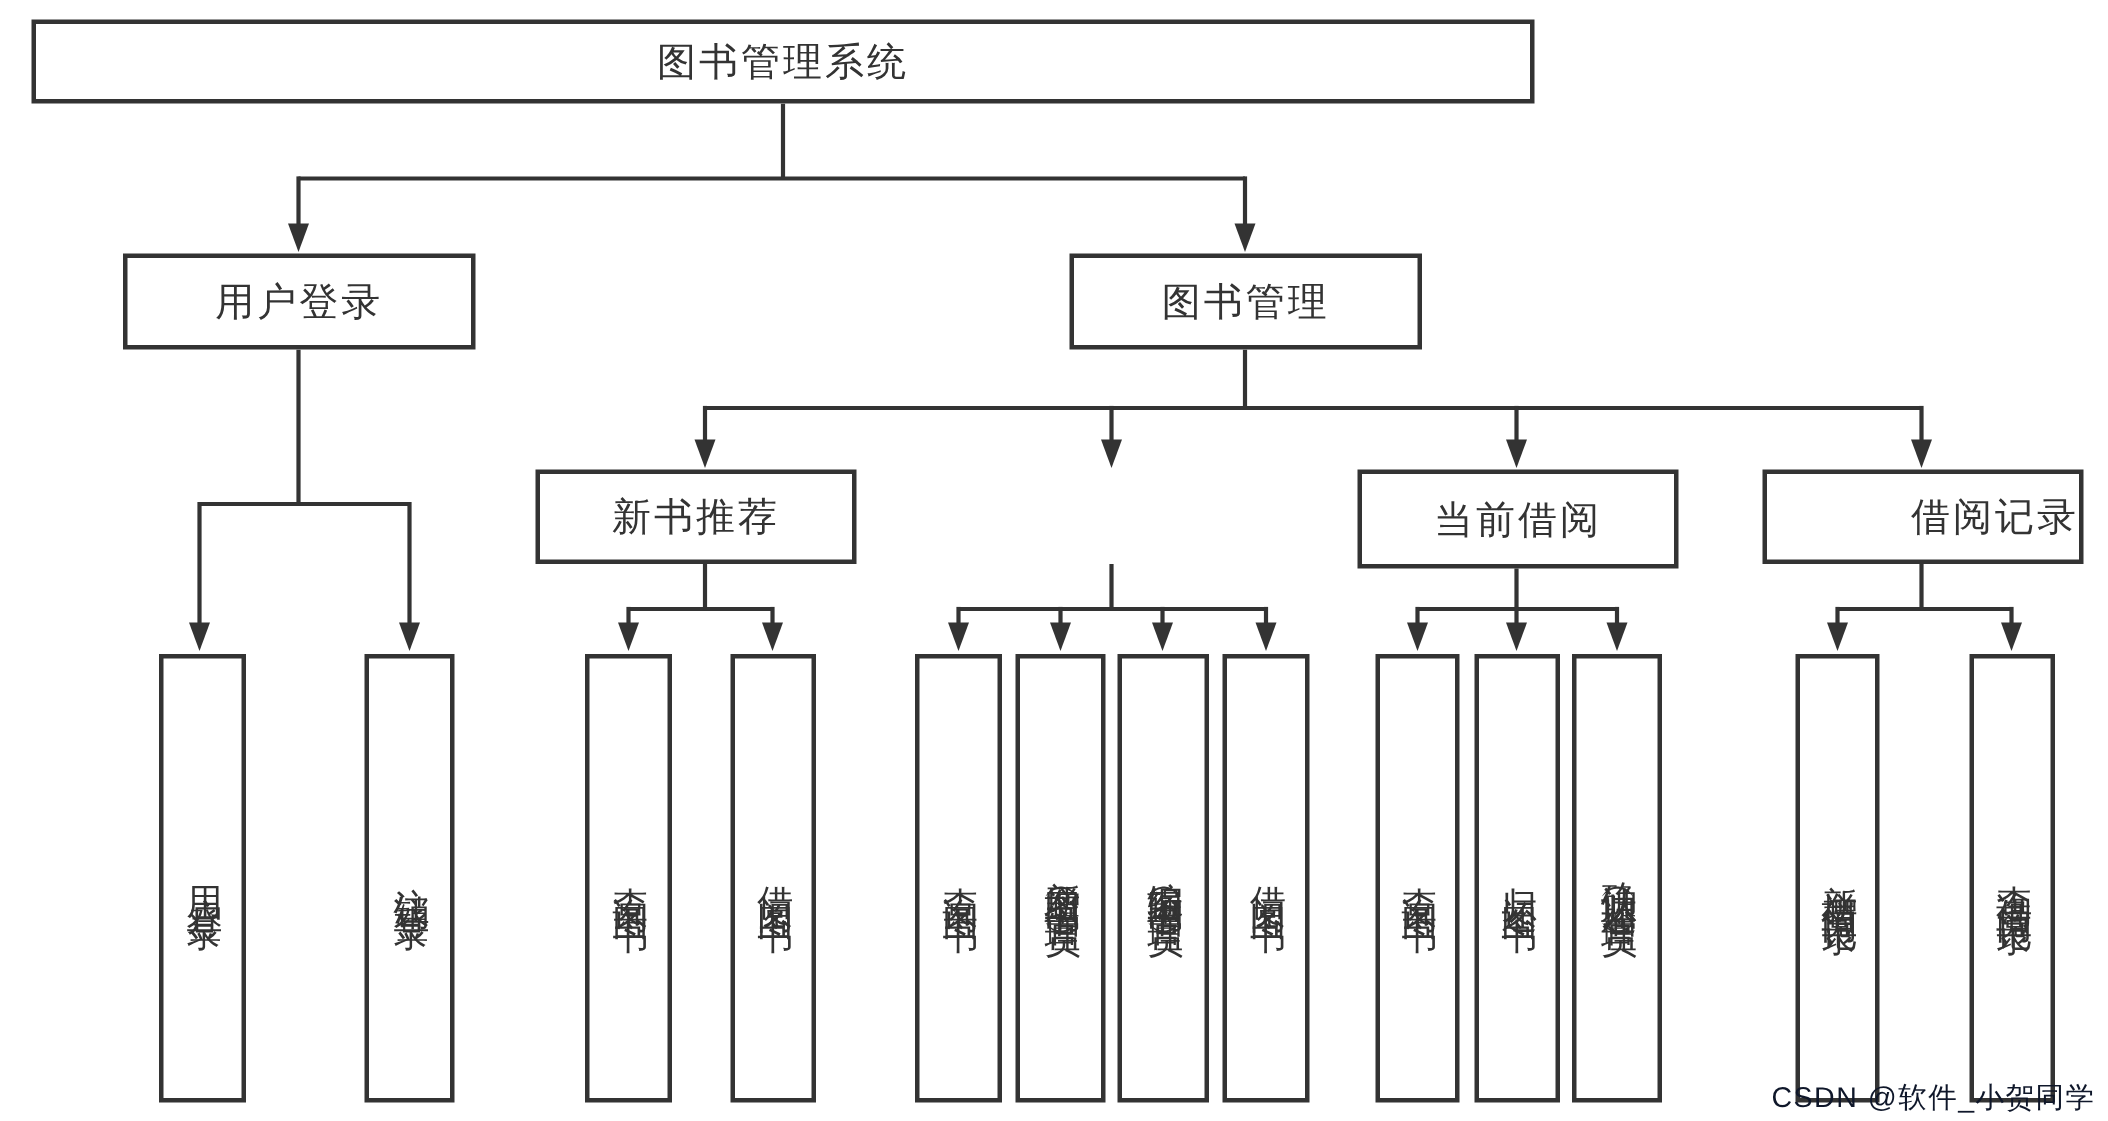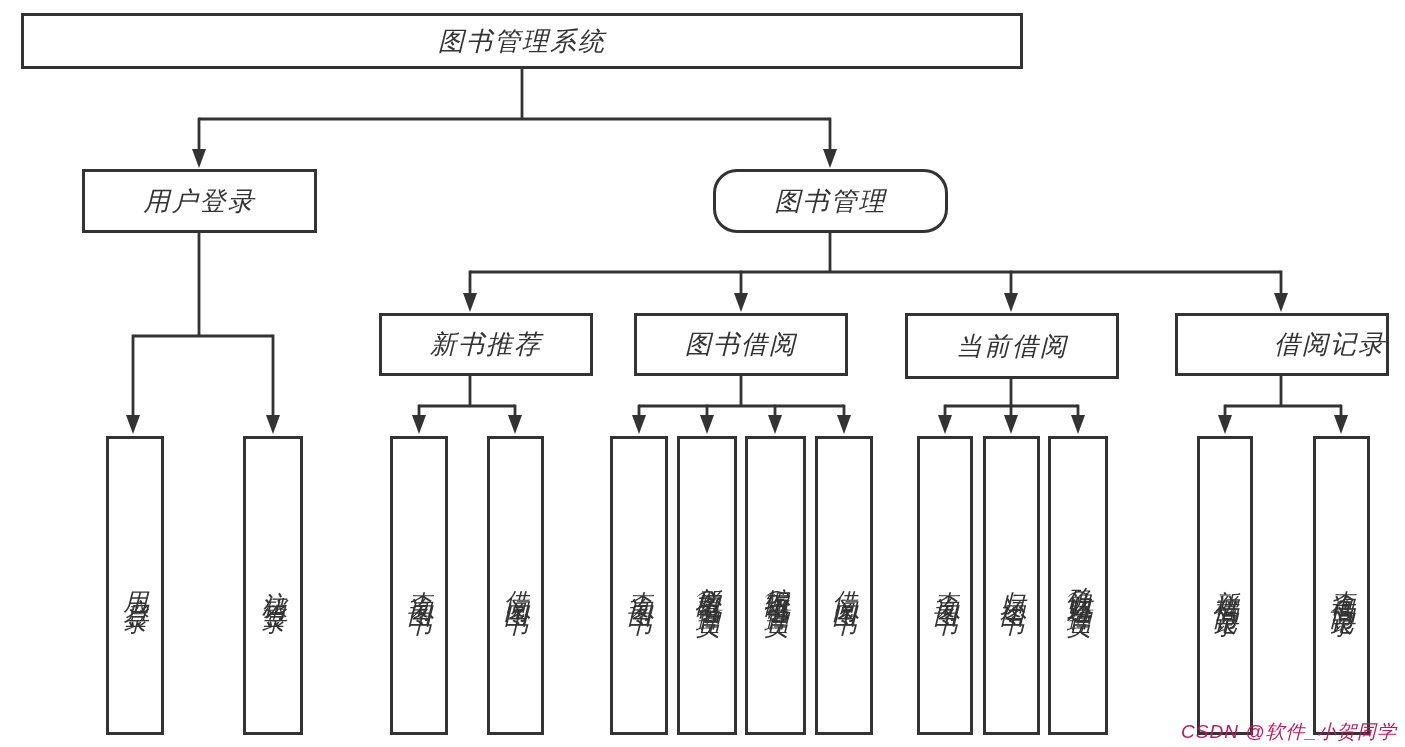--- a/index.html
+++ b/index.html
@@ -1,32 +1,32 @@
 <!DOCTYPE html>
 <html><head>
 <meta charset="utf-8">
 <style>
   html,body{margin:0;padding:0;background:#fff;}
   .canvas{
     position:relative;width:1405px;height:747px;background:#ffffff;
-    font-family:"Liberation Sans",sans-serif;color:#333333;overflow:hidden;font-style:italic;
+    font-family:"Liberation Sans",sans-serif;color:#333333;overflow:hidden;
   }
   .connectors{position:absolute;left:0;top:0;width:1405px;height:747px;}
   .box{
     position:absolute;background:#ffffff;border:3px solid #333333;
     box-sizing:border-box;display:flex;align-items:center;justify-content:center;
   }
   .h-label{font-size:26px;letter-spacing:2px;white-space:nowrap;}
   .v-label{
     writing-mode:vertical-rl;text-orientation:mixed;
     font-size:24px;letter-spacing:7px;line-height:1.2;white-space:nowrap;
   }
   .watermark{
     position:absolute;right:8px;bottom:2px;font-size:19px;
-    color:#be185d;letter-spacing:1px;white-space:nowrap;z-index:5;
+    color:#0f172a;letter-spacing:1px;white-space:nowrap;z-index:5;
   }
 </style>
 </head>
 <body>
 
 <div class="canvas">
 
   <svg class="connectors" viewBox="0 0 1405 747" xmlns="http://www.w3.org/2000/svg">
     <g stroke="#333333" stroke-width="2.8" fill="none">
 
@@ -94,29 +94,26 @@
     </g>
   </svg>
 
   <div class="box" style="left:21px;top:13px;width:1002px;height:56px;">
     <span class="h-label">图书管理系统</span>
   </div>
 
   <div class="box" style="left:82px;top:169px;width:235px;height:64px;">
     <span class="h-label">用户登录</span>
   </div>
-  <div class="box" style="left:713px;top:169px;width:235px;height:64px;border-radius:24px;">
+  <div class="box" style="left:713px;top:169px;width:235px;height:64px;">
     <span class="h-label">图书管理</span>
   </div>
 
-  <div class="box" style="left:379px;top:313px;width:214px;height:63px;">
+  <div class="box" style="left:357px;top:313px;width:214px;height:63px;">
     <span class="h-label">新书推荐</span>
-  </div>
-  <div class="box" style="left:634px;top:313px;width:214px;height:63px;">
-    <span class="h-label">图书借阅</span>
   </div>
   <div class="box" style="left:905px;top:313px;width:214px;height:66px;">
     <span class="h-label">当前借阅</span>
   </div>
   <div class="box" style="left:1175px;top:313px;width:214px;height:63px;justify-content:flex-end;">
     <span class="h-label">借阅记录</span>
   </div>
 
   <div class="box" style="left:106px;top:436px;width:58px;height:299px;">
     <span class="v-label">用户登录</span>

